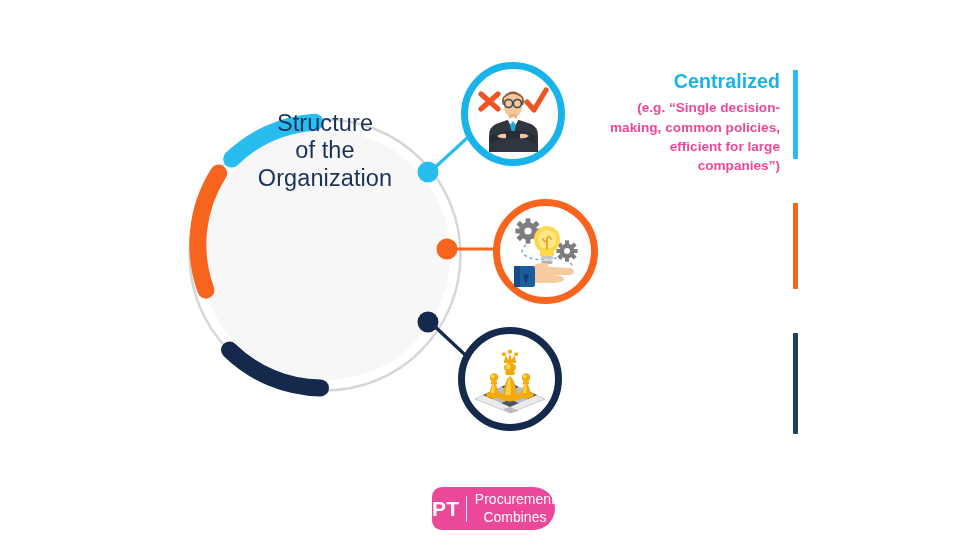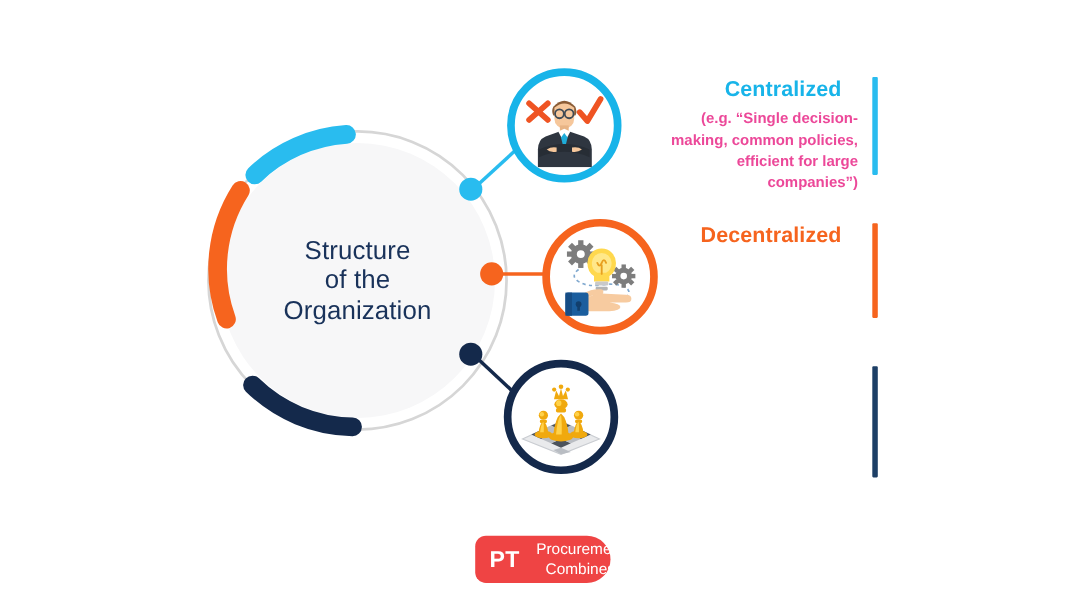--- a/index.html
+++ b/index.html
@@ -35,21 +35,20 @@
   }
   #hub-label {
     position: absolute;
     left: 0;
     top: 0;
     width: 290px;
     height: 290px;
     display: flex;
     flex-direction: column;
     align-items: center;
-    justify-content: center;
     text-align: center;
     color: #19325a;
     font-size: 23.5px;
     line-height: 1.17;
     letter-spacing: .1px;
   }
   #hub-label span { display: block; white-space: nowrap; }
 
   
   #connectors {
@@ -79,21 +78,21 @@
   .info {
     position: absolute;
     text-align: right;
     box-sizing: border-box;
     padding-right: 18px;
   }
   .info-title {
     font-weight: bold;
     font-size: 19.5px;
     line-height: 1.2;
-    margin: 0 15px 5px 0;
+    margin: 0 0 5px 0;
     letter-spacing: .1px;
   }
   .info-body {
     font-size: 13.6px;
     line-height: 1.42;
     font-weight: bold;
     color: #ec4899;
     margin: 0;
   }
   .accent-bar {
@@ -116,25 +115,24 @@
   #bar-decentralized { background: #f6641e; height: 86px; }
   #bar-hybrid        { background: #1d3f66; height: 101px; }
 
   
   #logo {
     position: absolute;
     left: 432px;
     top: 487px;
     width: 123px;
     height: 43px;
-    background: #ef4444;
+    background: #ec4899;
     border-radius: 10px 22px 22px 10px;
     display: flex;
     align-items: center;
-    padding-left: 13px;
     box-sizing: border-box;
   }
   #logo-mark {
     color: #ffffff;
     font-weight: bold;
     font-size: 21px;
     letter-spacing: .3px;
     line-height: 1;
   }
   #logo-divider {
@@ -341,21 +339,20 @@
     </svg>
   </div>
 
   <div class="info" id="info-centralized">
     <p class="info-title">Centralized</p>
     <p class="info-body">(e.g. “Single decision-making, common policies, efficient for large companies”)</p>
     <span class="accent-bar" id="bar-centralized"></span>
   </div>
 
   <div class="info" id="info-decentralized">
-    <p class="info-title">Decentralized</p>
     <span class="accent-bar" id="bar-decentralized"></span>
   </div>
 
   <div class="info" id="info-hybrid">
     <span class="accent-bar" id="bar-hybrid"></span>
   </div>
 
   <div id="logo">
     <span id="logo-mark">PT</span>
     <span id="logo-divider"></span>

